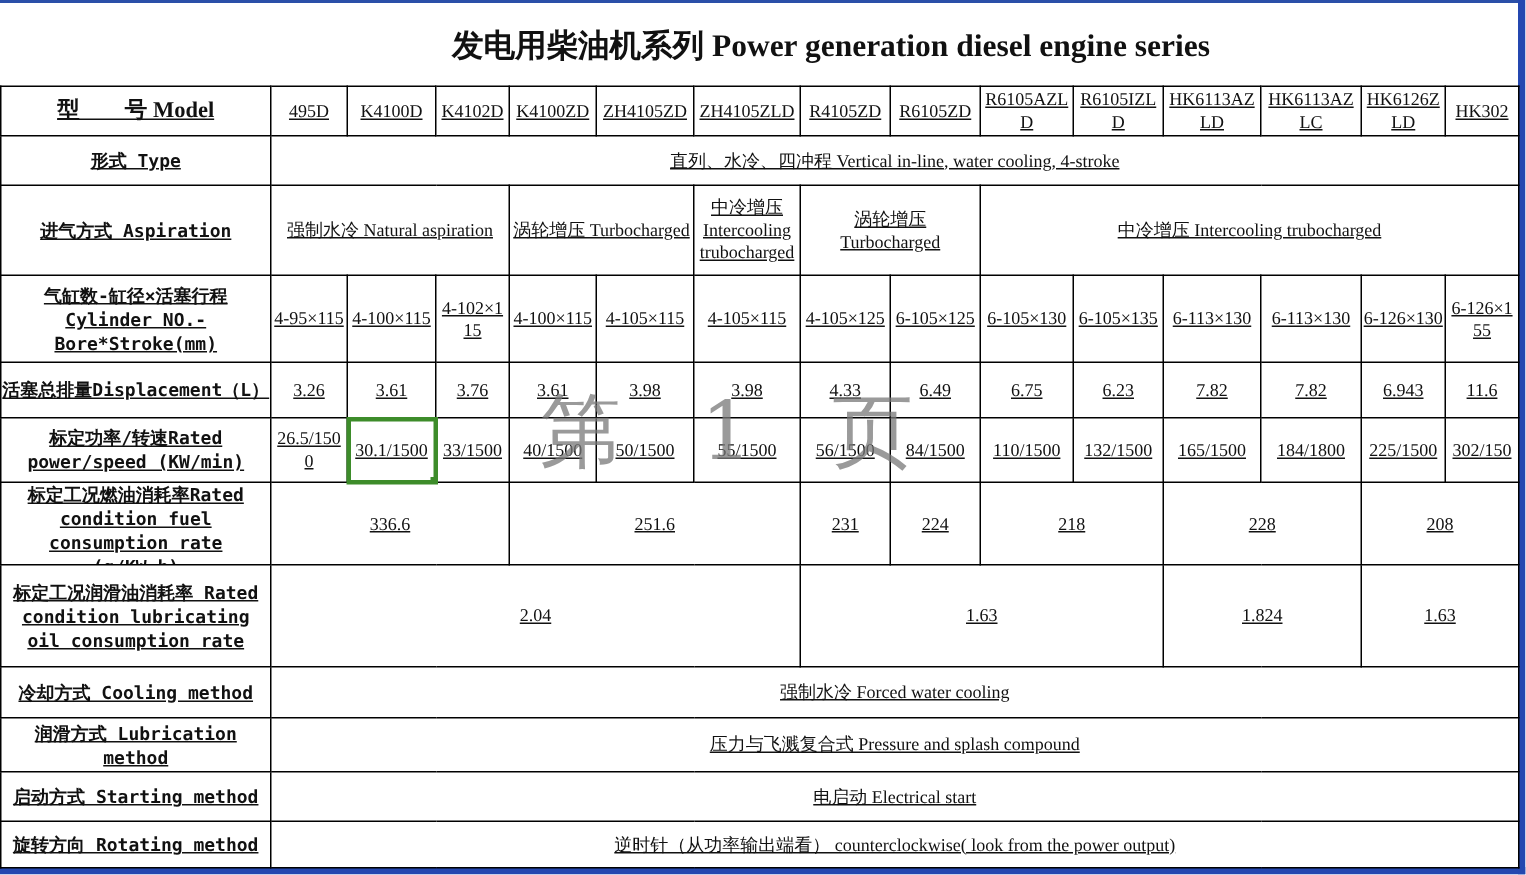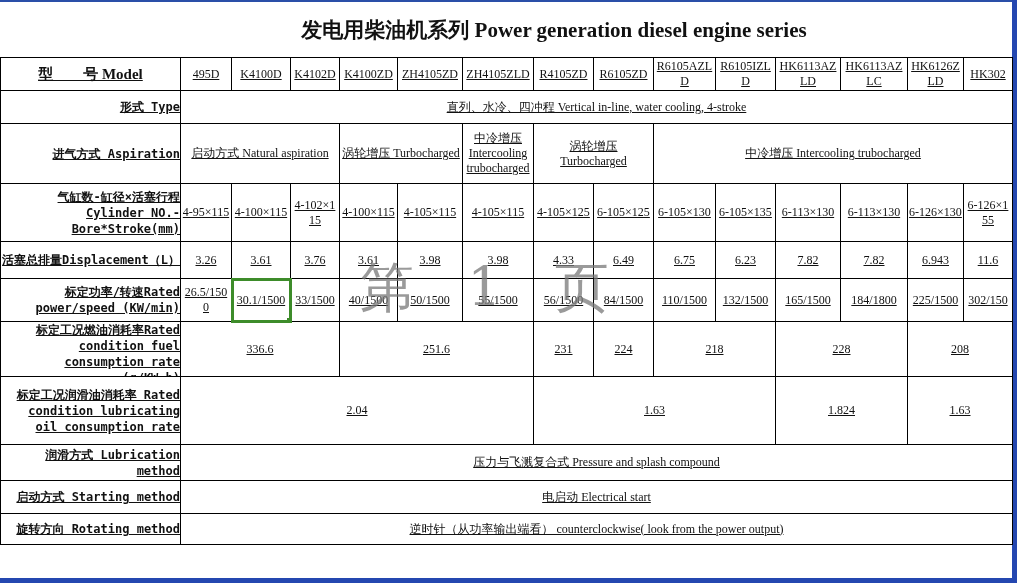--- a/index.html
+++ b/index.html
@@ -3,21 +3,21 @@
 <meta charset="utf-8">
 <style>
   html, body { margin:0; padding:0; background:#ffffff; }
   body { width:1017px; height:583px; position:relative; overflow:hidden; font-family:"Liberation Serif", "DejaVu Serif", serif; color:#111; }
   .frame { position:absolute; left:0; top:0; width:1012px; height:578px; border-top:2px solid #2a4fa8; box-sizing:border-box; }
   .rblue { position:absolute; left:1012px; top:0; width:5px; height:583px; background:#2447b0; }
   .bblue { position:absolute; left:0; top:578px; width:1017px; height:5px; background:#2447b0; }
   .title { position:absolute; left:0; top:2px; width:1012px; height:55px; display:flex; align-items:center; justify-content:center; font-weight:bold; font-size:21px; letter-spacing:0px; font-family:"Liberation Serif","DejaVu Serif",serif;margin-left:48px; }
   table { position:absolute; left:0; top:57px; border-collapse:collapse; table-layout:fixed; width:1012px;text-decoration:underline; }
   td { border:1px solid #000; text-align:center; vertical-align:middle; font-size:12px; padding:0 1px; line-height:15px; overflow:hidden; }
-  td.lbl { text-align:right; font-family:"DejaVu Sans Mono","Liberation Mono",monospace; font-weight:bold; font-size:12px; line-height:16px; padding:0 0; vertical-align:middle; }
+  td.lbl { text-align:center; font-family:"DejaVu Sans Mono","Liberation Mono",monospace; font-weight:bold; font-size:12px; line-height:16px; padding:0 0; vertical-align:middle; }
   td.lbl.clip { vertical-align:top; }
   td.model-lbl { text-align:center; font-weight:bold; font-size:15px; font-family:"Liberation Serif",serif; }
   .sel { outline:3px solid #3d8c2a; outline-offset:-2px; position:relative; }
   .sel::after { content:""; position:absolute; right:-3px; bottom:-3px; width:6px; height:6px; background:#3d8c2a; }
   .watermark { position:absolute; left:360px; top:252px; font-size:54px; color:rgba(120,120,120,0.75); font-family:"DejaVu Serif","Liberation Serif",serif; letter-spacing:18px; pointer-events:none;text-align:right; }
   .wrapcell { white-space:normal; word-break:break-all; }
 </style>
 </head>
 <body>
 
@@ -65,21 +65,21 @@
     <td>HK302</td>
   </tr>
 
   <tr style="height:33px">
     <td class="lbl">形式 Type</td>
     <td colspan="14">直列、水冷、四冲程 Vertical in-line, water cooling, 4-stroke</td>
   </tr>
 
   <tr style="height:60px">
     <td class="lbl">进气方式 Aspiration</td>
-    <td colspan="3">启动方式 Natural aspiration</td>
+    <td colspan="3">强制水冷 Natural aspiration</td>
     <td colspan="2">涡轮增压 Turbocharged</td>
     <td colspan="1" class="wrapcell" style="word-break:normal">中冷增压 Intercooling trubocharged</td>
     <td colspan="2" style="padding:0 20px">涡轮增压 Turbocharged</td>
     <td colspan="6">中冷增压 Intercooling trubocharged</td>
   </tr>
 
   <tr style="height:58px">
     <td class="lbl">气缸数-缸径×活塞行程 Cylinder NO.-Bore*Stroke(mm)</td>
     <td class="wrapcell">4-95×115</td>
     <td>4-100×115</td>
@@ -147,20 +147,24 @@
   </tr>
 
   <tr style="height:68px">
     <td class="lbl">标定工况润滑油消耗率 Rated condition lubricating oil consumption rate</td>
     <td colspan="6">2.04</td>
     <td colspan="4">1.63</td>
     <td colspan="2">1.824</td>
     <td colspan="2">1.63</td>
   </tr>
 
+  <tr style="height:34px">
+    <td class="lbl">冷却方式 Cooling method</td>
+    <td colspan="14">强制水冷 Forced water cooling</td>
+  </tr>
 
   <tr style="height:36px">
     <td class="lbl">润滑方式 Lubrication method</td>
     <td colspan="14">压力与飞溅复合式  Pressure and splash compound</td>
   </tr>
 
   <tr style="height:33px">
     <td class="lbl">启动方式 Starting method</td>
     <td colspan="14">电启动 Electrical start</td>
   </tr>

